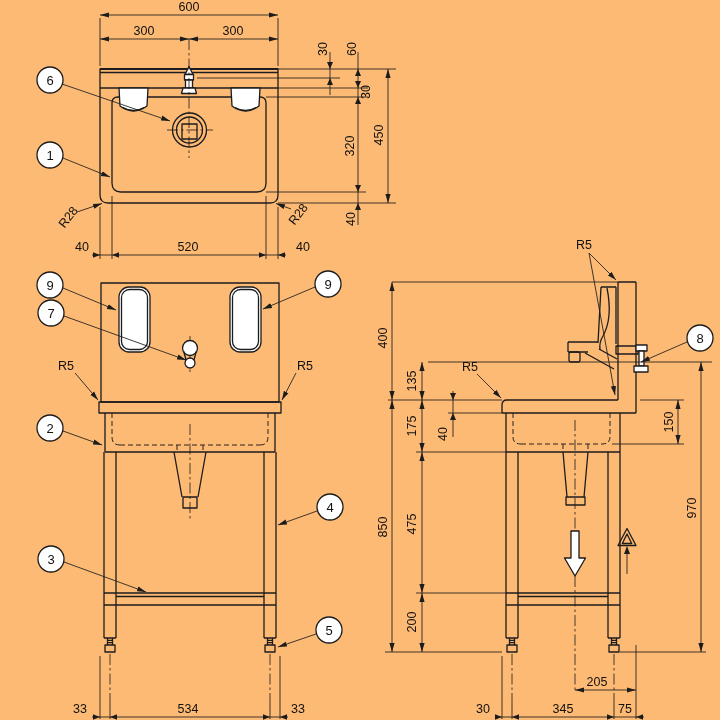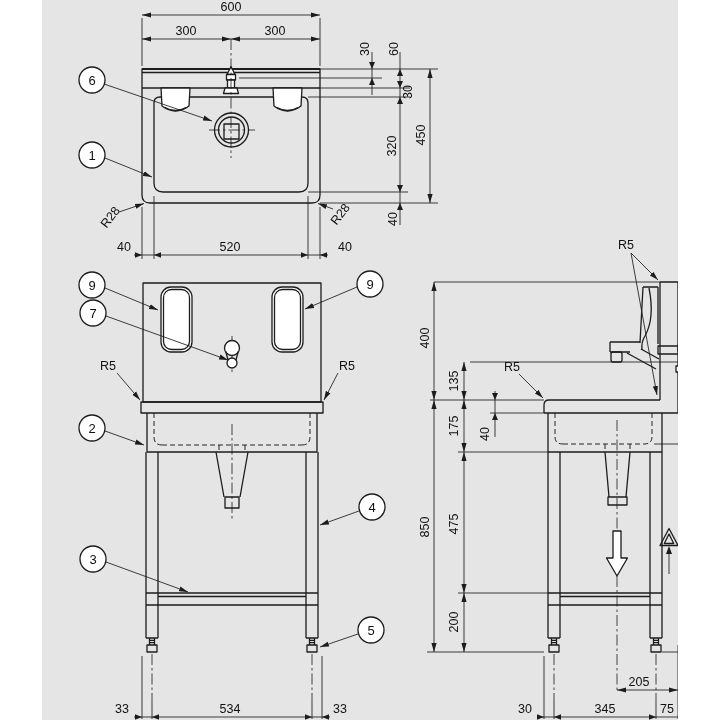--- a/index.html
+++ b/index.html
@@ -1,16 +1,16 @@
 <!DOCTYPE html>
 <html><head>
 <meta charset="utf-8">
 <style>
   html,body{margin:0;padding:0;background:#fff}
-  #stage{width:636px;height:720px;background:#e5e5e5;position:relative;margin:0 auto;overflow:hidden}
+  #stage{width:720px;height:720px;background:#fdba74;position:relative;margin:0 auto;overflow:hidden}
   svg{display:block}
   .g  {stroke:#1c1c1c;fill:none;stroke-width:1.3;stroke-linejoin:round}
   .g2 {stroke:#1c1c1c;fill:none;stroke-width:2}
   .d  {stroke:#1c1c1c;fill:none;stroke-width:.85}
   .hid{stroke:#1c1c1c;fill:none;stroke-width:.95;stroke-dasharray:5,3}
   .cl {stroke:#1c1c1c;fill:none;stroke-width:.8;stroke-dasharray:11,3,2.5,3}
   .ar {fill:#1c1c1c;stroke:none}
   .wf {fill:#fff}
   text{font-family:"Liberation Sans","DejaVu Sans",sans-serif;font-size:12.5px;fill:#111;
        text-anchor:middle}

